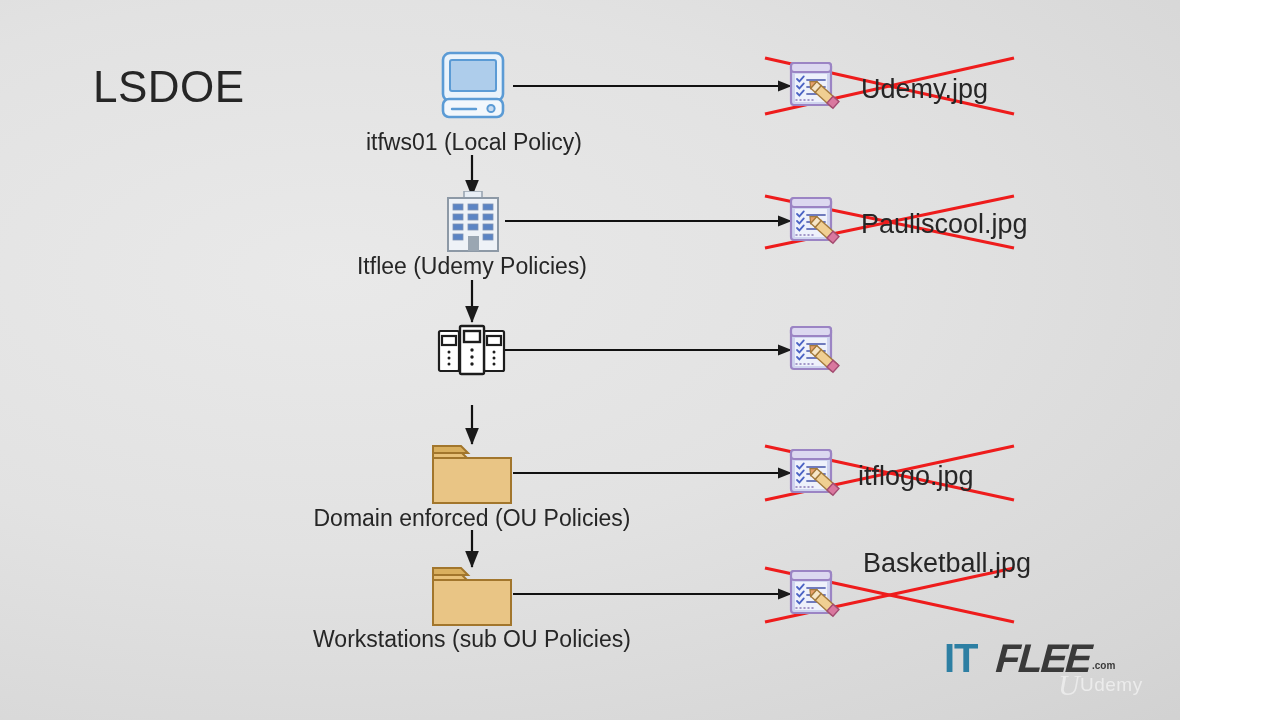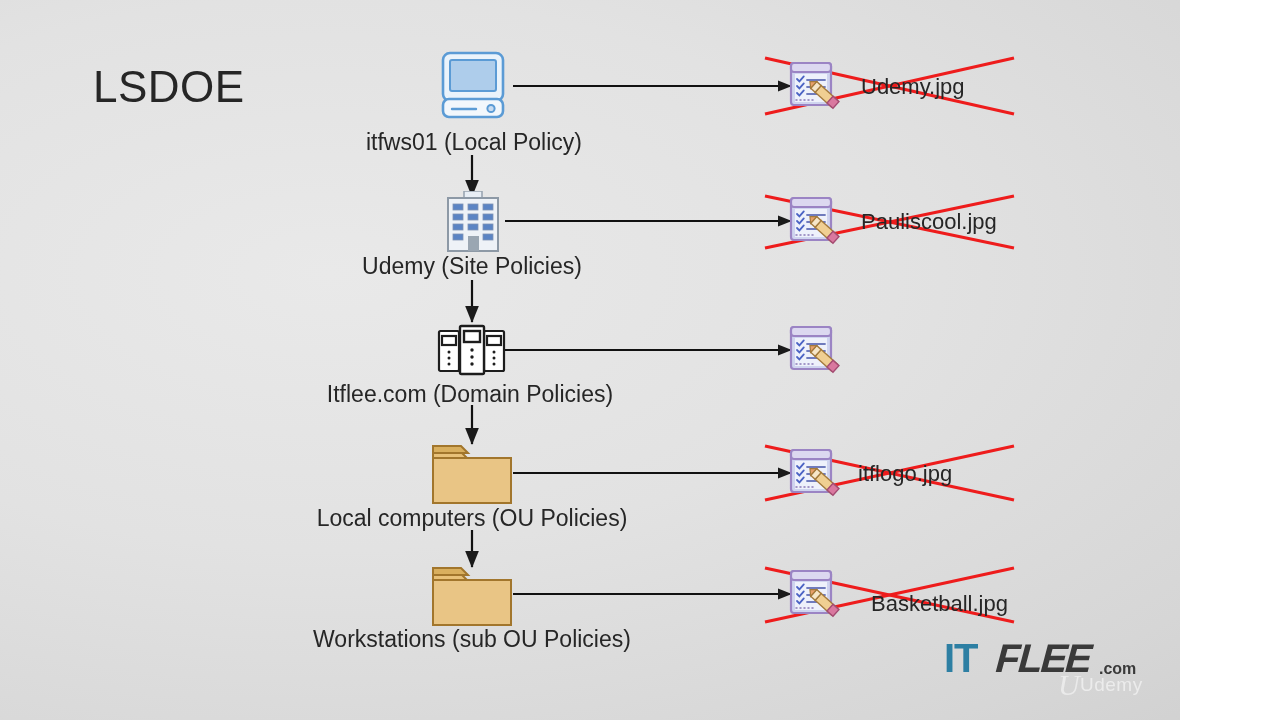--- a/index.html
+++ b/index.html
@@ -41,21 +41,21 @@
     position: absolute;
     font-size: 23px;
     color: #262626;
     white-space: nowrap;
     text-align: center;
     transform: translateX(-50%);
     font-family: "Liberation Sans", sans-serif;
   }
   .file-label {
     position: absolute;
-    font-size: 22px;
+    font-size: 27px;
     color: #262626;
     white-space: nowrap;
     font-family: "Liberation Sans", sans-serif;
   }
 
   
   .layer {
     position: absolute;
     left: 0;
     top: 0;
@@ -91,25 +91,24 @@
     font-style: italic;
     color: #3a3a3a;
     letter-spacing: -2px;
     transform: skewX(-4deg);
     font-family: "Liberation Sans", sans-serif;
   }
   #logo .logo-com {
     position: absolute;
     left: 152px;
     top: 26px;
-    font-size: 16px;
+    font-size: 10px;
     font-weight: bold;
     color: #3a3a3a;
     font-family: "Liberation Sans", sans-serif;
-    margin-left: 7px;
   }
   #logo .logo-udemy {
     position: absolute;
     left: 140px;
     top: 40px;
     font-size: 19px;
     color: rgba(255,255,255,0.55);
     font-family: "Liberation Sans", sans-serif;
     letter-spacing: 0.5px;
   }
@@ -185,21 +184,21 @@
           <rect x="38" y="23" width="10" height="6"></rect>
         <rect x="8" y="33" width="10" height="6"></rect>
           <rect x="23" y="33" width="10" height="6"></rect>
           <rect x="38" y="33" width="10" height="6"></rect>
         <rect x="8" y="43" width="10" height="6"></rect>
           <rect x="38" y="43" width="10" height="6"></rect>
       </g>
       <rect x="23" y="45" width="11" height="15" fill="#9aa6b2"></rect>
     </svg>
   </div>
-  <div class="node-label" style="left:472px; top:253px;">Udemy (Site Policies)</div>
+  <div class="node-label" style="left:472px; top:253px;">Itflee (Udemy Policies)</div>
 
   <div class="node-icon" style="left:437px; top:323px; width:70px; height:54px;">
     <svg width="70" height="54" viewBox="0 0 70 54" xmlns="http://www.w3.org/2000/svg">
 
       <g fill="#ffffff" stroke="#1d1d1d" stroke-width="2.2">
         <rect x="2" y="8" width="20" height="40" rx="1.5"></rect>
         <rect x="5" y="13" width="14" height="9"></rect>
       </g>
       <g fill="#1d1d1d">
         <circle cx="12" cy="29" r="1.5"></circle>
@@ -221,30 +220,29 @@
         <rect x="23" y="3" width="24" height="48" rx="1.5"></rect>
         <rect x="27" y="8" width="16" height="11"></rect>
       </g>
       <g fill="#1d1d1d">
         <circle cx="35" cy="27" r="1.7"></circle>
           <circle cx="35" cy="34" r="1.7"></circle>
           <circle cx="35" cy="41" r="1.7"></circle>
       </g>
     </svg>
   </div>
-  <div class="node-label" style="left:470px; top:381px;">Itflee.com (Domain Policies)</div>
 
   <div class="node-icon" style="left:432px; top:444px; width:80px; height:60px;">
     <svg width="80" height="60" viewBox="0 0 80 60" xmlns="http://www.w3.org/2000/svg">
       <path d="M1 8 h28 l7 7 h43 v44 H1 Z" fill="#e8c179" stroke="#a2762c" stroke-width="2"></path>
       <path d="M1 2 h28 l7 7 H1 Z" fill="#d9af5e" stroke="#a2762c" stroke-width="2"></path>
       <rect x="1" y="14" width="78" height="45" fill="#e9c585" stroke="#a2762c" stroke-width="2"></rect>
     </svg>
   </div>
-  <div class="node-label" style="left:472px; top:505px;">Local computers (OU Policies)</div>
+  <div class="node-label" style="left:472px; top:505px;">Domain enforced (OU Policies)</div>
 
   <div class="node-icon" style="left:432px; top:566px; width:80px; height:60px;">
     <svg width="80" height="60" viewBox="0 0 80 60" xmlns="http://www.w3.org/2000/svg">
       <path d="M1 8 h28 l7 7 h43 v44 H1 Z" fill="#e8c179" stroke="#a2762c" stroke-width="2"></path>
       <path d="M1 2 h28 l7 7 H1 Z" fill="#d9af5e" stroke="#a2762c" stroke-width="2"></path>
       <rect x="1" y="14" width="78" height="45" fill="#e9c585" stroke="#a2762c" stroke-width="2"></rect>
     </svg>
   </div>
   <div class="node-label" style="left:472px; top:626px;">Workstations (sub OU Policies)</div>
 
@@ -398,21 +396,21 @@
           <path d="M23 40 h1"></path>
       </g>
       <g transform="rotate(42 34 34)">
         <rect x="27" y="29" width="22" height="9" fill="#f0cf92" stroke="#a37a3c" stroke-width="1.4"></rect>
         <path d="M27 29 h-6 l0 9 h6 Z" fill="#f6e6c8" stroke="#a37a3c" stroke-width="1.4"></path>
         <path d="M21 29 l-5 4.5 l5 4.5 Z" fill="#e8a06a" stroke="#a37a3c" stroke-width="1.2"></path>
         <rect x="43" y="29" width="8" height="9" fill="#d9789f" stroke="#a34b72" stroke-width="1.4"></rect>
       </g>
     </svg>
   </div>
-  <div class="file-label" style="left:863px; top:591px;margin-left:8px;">Basketball.jpg</div>
+  <div class="file-label" style="left:863px; top:548px;">Basketball.jpg</div>
 
   <div id="logo">
     <span class="logo-udemy-u">U</span>
     <span class="logo-udemy">Udemy</span>
     <span class="logo-it">IT</span>
     <span class="logo-flee">FLEE</span>
     <span class="logo-com">.com</span>
   </div>
 
 </div>

